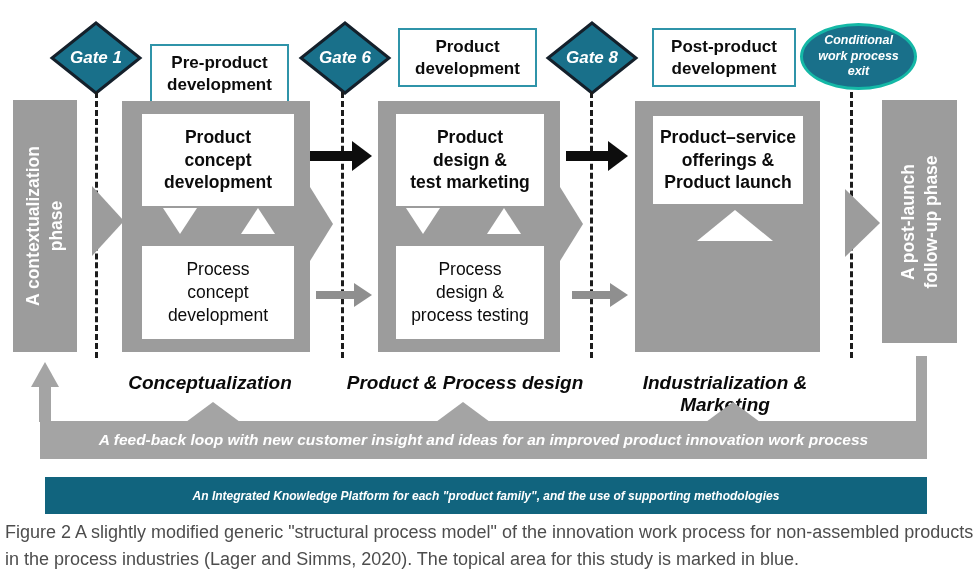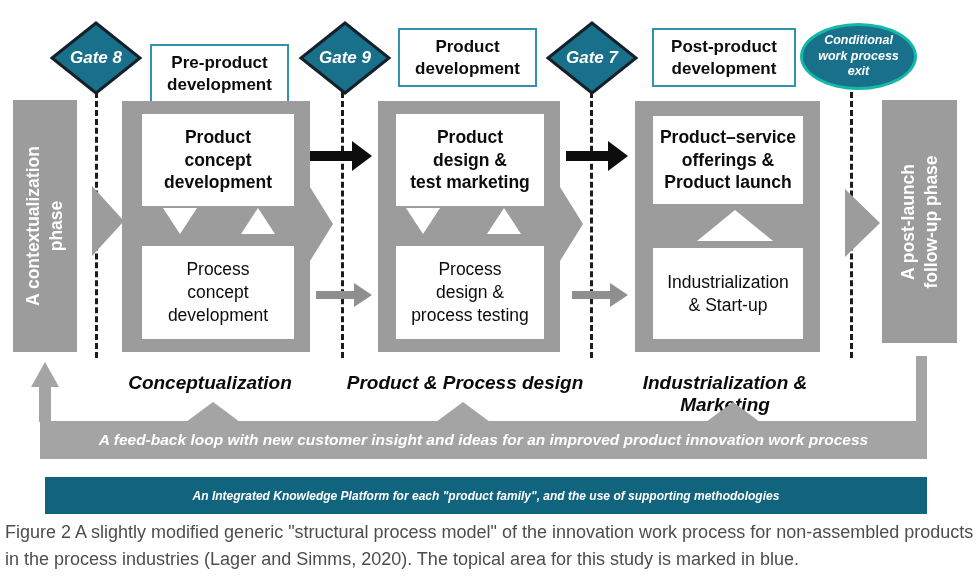--- a/index.html
+++ b/index.html
@@ -93,33 +93,33 @@
 
   <div class="dash" style="left:95px"></div>
   <div class="dash" style="left:341px"></div>
   <div class="dash" style="left:590px"></div>
   <div class="dash" style="left:850px"></div>
 
   <div class="gate" style="left:49px;top:20px">
     <svg width="94" height="76">
       <polygon points="47,3 91,38 47,73 3,38" fill="#19708a" stroke="#14202b" stroke-width="3"></polygon>
     </svg>
-    <div class="gate-label">Gate 8</div>
+    <div class="gate-label">Gate 1</div>
   </div>
   <div class="gate" style="left:298px;top:20px">
     <svg width="94" height="76">
       <polygon points="47,3 91,38 47,73 3,38" fill="#19708a" stroke="#14202b" stroke-width="3"></polygon>
     </svg>
-    <div class="gate-label">Gate 9</div>
+    <div class="gate-label">Gate 6</div>
   </div>
   <div class="gate" style="left:545px;top:20px">
     <svg width="94" height="76">
       <polygon points="47,3 91,38 47,73 3,38" fill="#19708a" stroke="#14202b" stroke-width="3"></polygon>
     </svg>
-    <div class="gate-label">Gate 7</div>
+    <div class="gate-label">Gate 8</div>
   </div>
 
   <div class="pbox" style="left:150px;top:44px;width:135px;height:55px">Pre-product
 development</div>
   <div class="pbox" style="left:398px;top:28px;width:135px;height:55px">Product
 development</div>
   <div class="pbox" style="left:652px;top:28px;width:140px;height:55px">Post-product
 development</div>
 
   <div class="ellipse">Conditional
@@ -158,22 +158,20 @@
 process testing</div>
     <div class="tri tri-down" style="left:28px;top:107px"></div>
     <div class="tri tri-up" style="left:109px;top:107px"></div>
     <div class="chev"></div>
   </div>
 
   <div class="block" style="left:635px;top:101px;width:185px;height:251px">
     <div class="wbox bold" style="left:18px;top:15px;width:150px;height:88px">Product–service
 offerings &amp;
 Product launch</div>
-    <div class="wbox" style="left:18px;top:147px;width:150px;height:91px">Industrialization
-&amp; Start-up</div>
     <div class="tri tri-up-big" style="left:62px;top:109px"></div>
   </div>
 
   <div class="harrow black" style="left:310px;top:141px;width:62px;height:30px">
     <div class="shaft"></div>
       <div class="head"></div>
   </div>
   <div class="harrow black" style="left:566px;top:141px;width:62px;height:30px">
     <div class="shaft"></div>
       <div class="head"></div>

